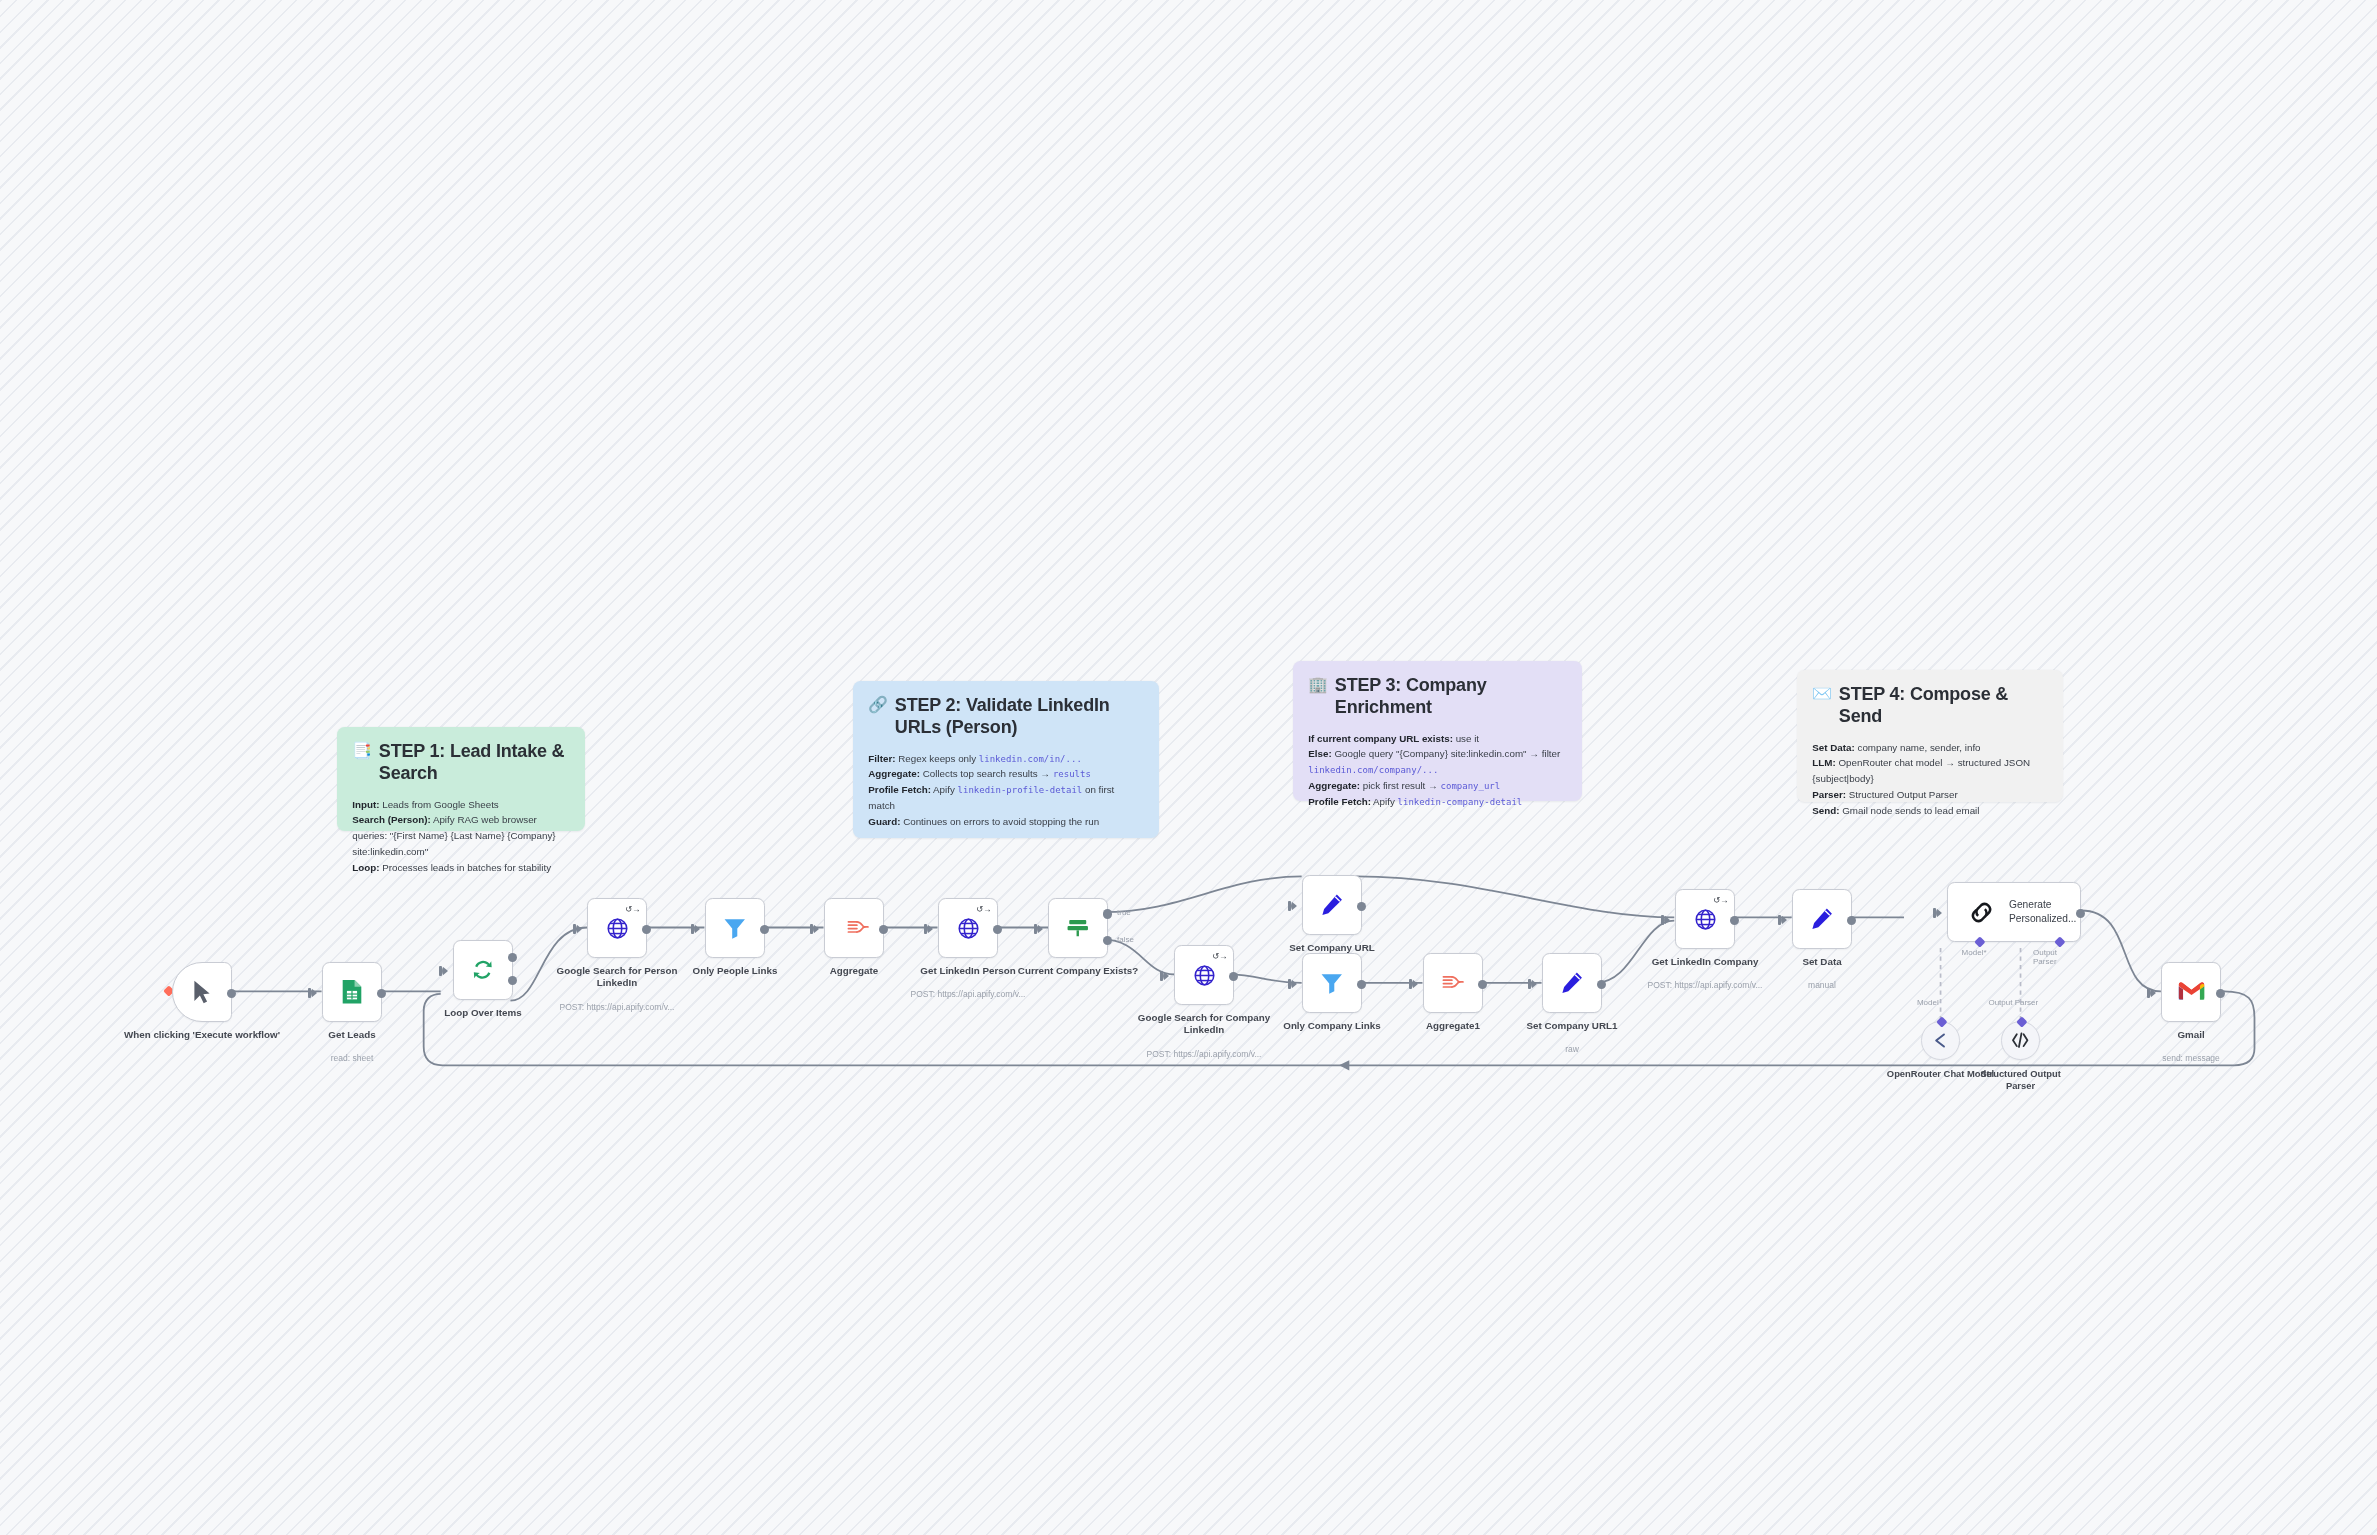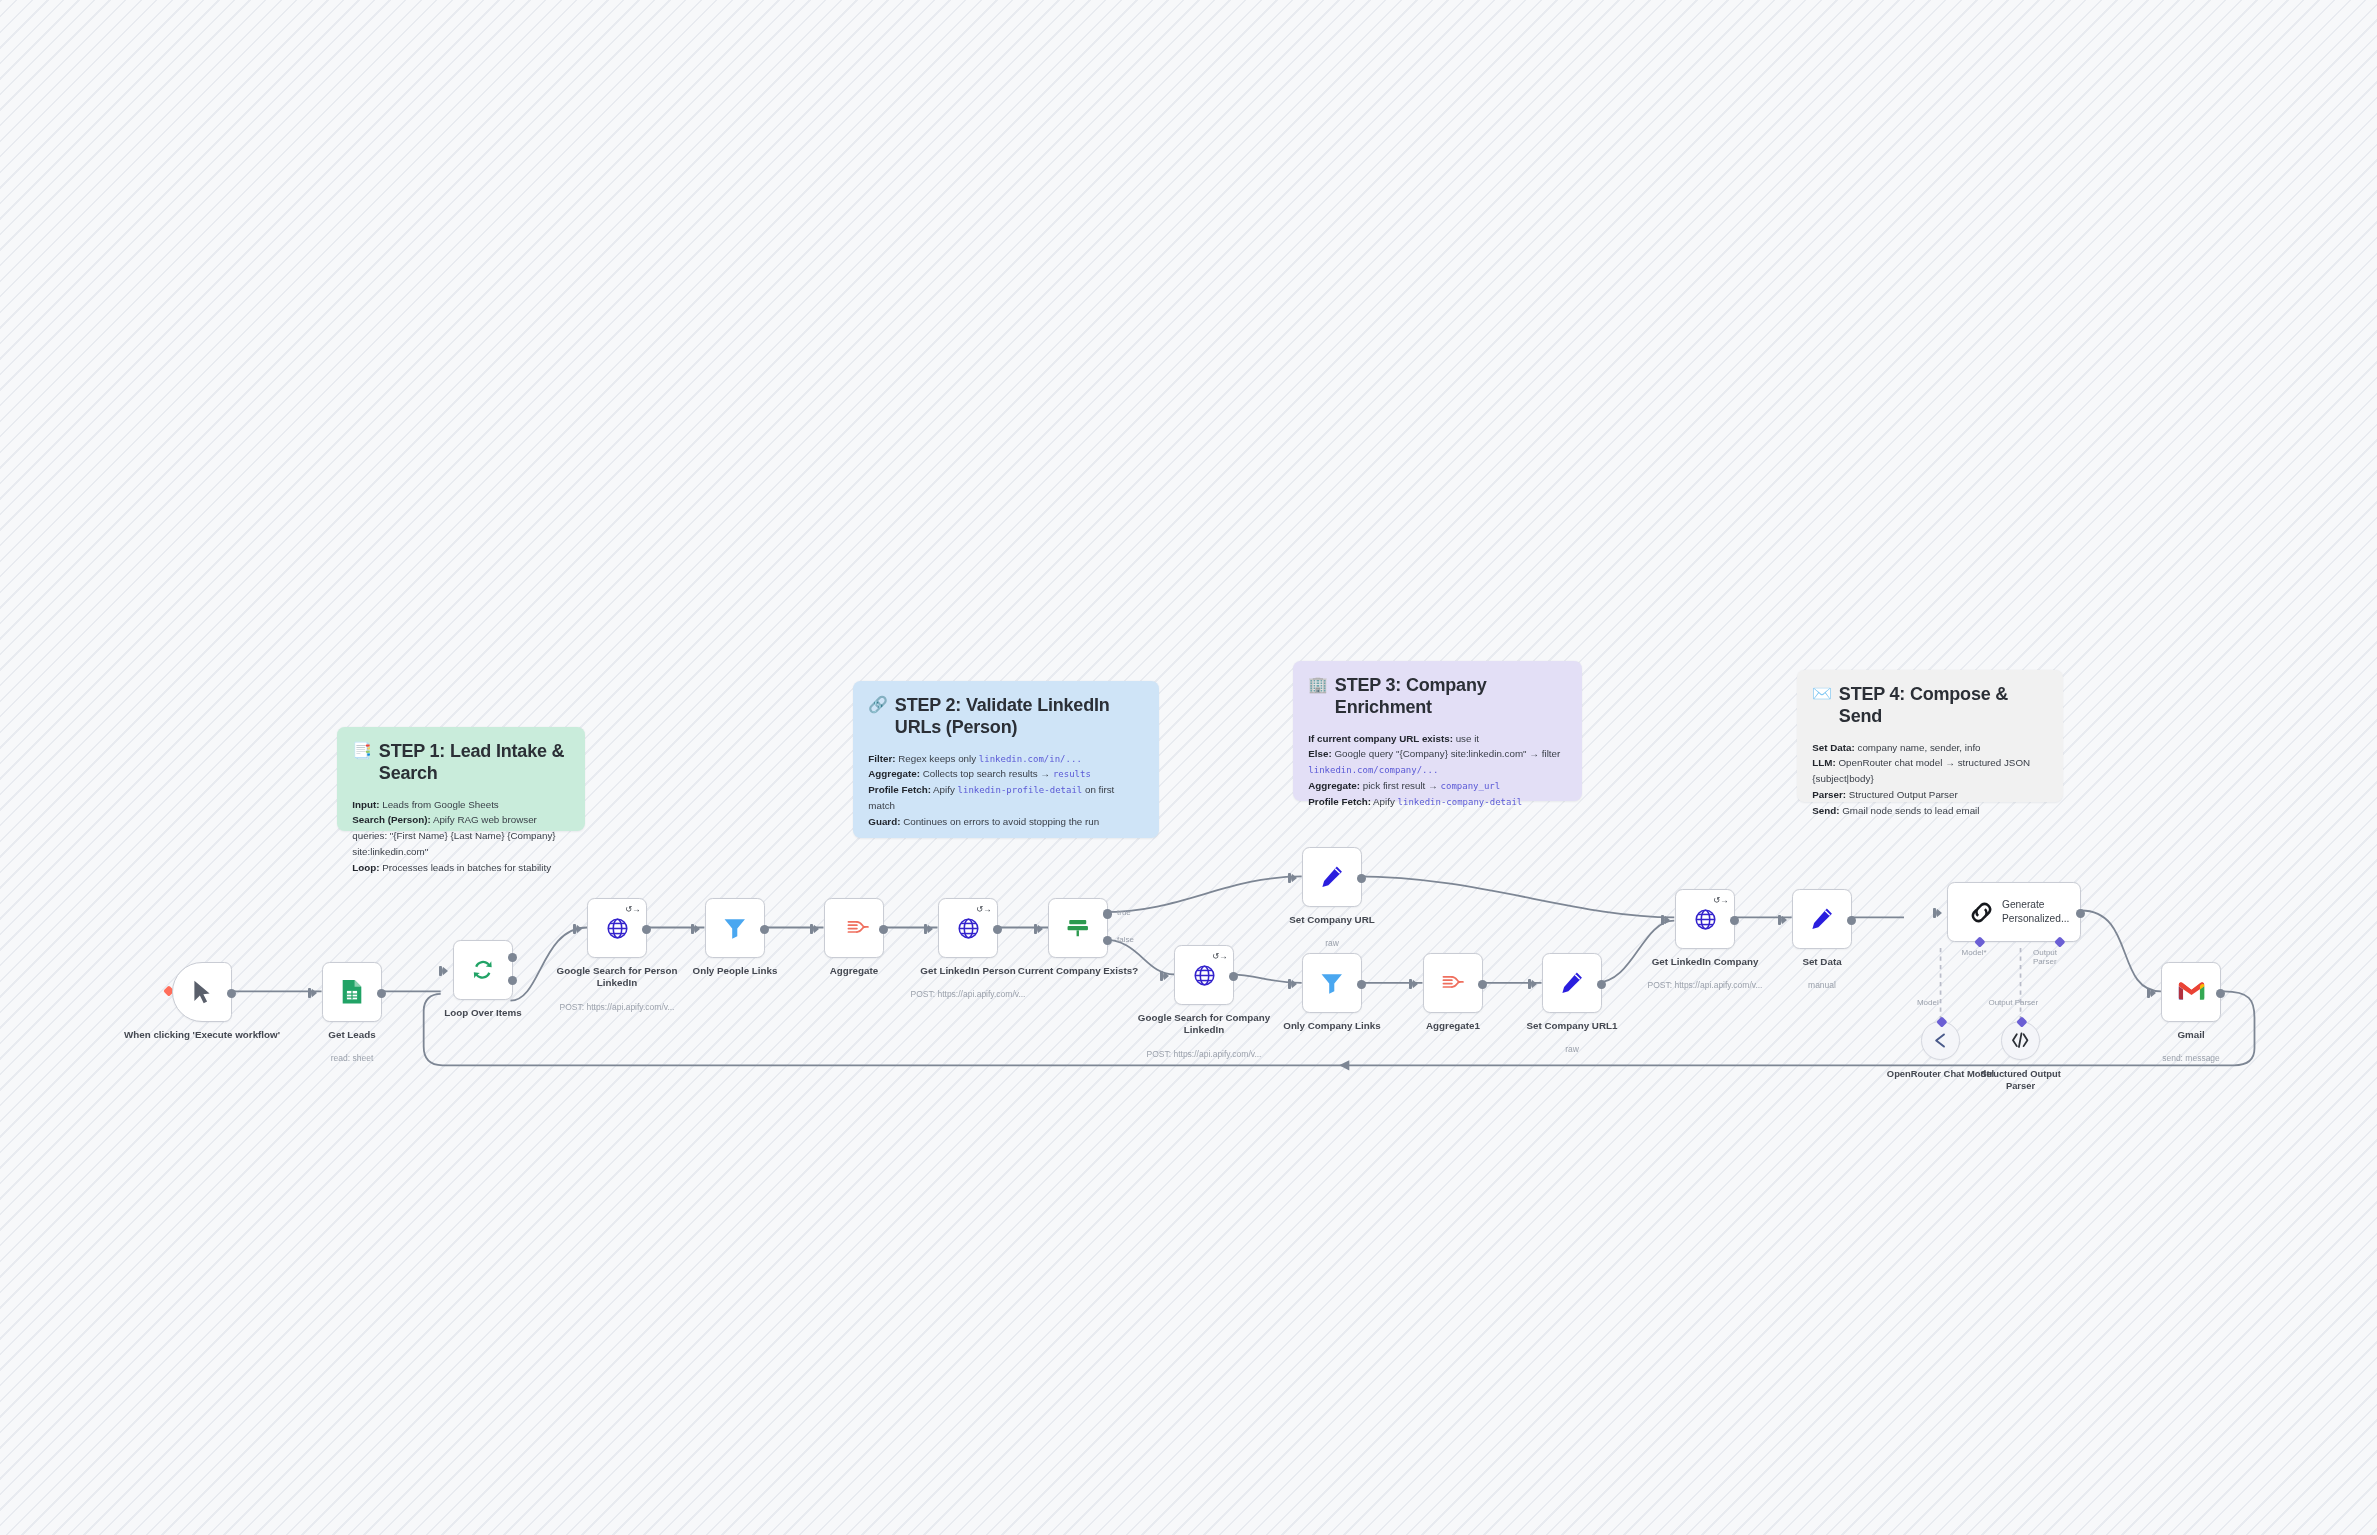--- a/index.html
+++ b/index.html
@@ -91,21 +91,21 @@
     display: flex;
     align-items: center;
     justify-content: center;
     box-shadow: 0 0.9px 1.7px rgba(20, 30, 50, 0.05);
   }
   .node.wide {
     width: 134px;
     height: 60px;
     justify-content: flex-start;
     padding-left: 20px;
-    gap: 7px;
+    gap: 14px;
   }
   .node.trigger {
     border-radius: 31px 7.7px 7.7px 31px;
   }
   .node.sub {
     width: 39px;
     height: 39px;
     border-radius: 50%;
     border: 1.2px solid #d6d8e0;
     background: #f4f5f9;
@@ -426,21 +426,21 @@
       </svg>
     </span>
     <div class="port in" style="left:-12px; top:25px;"></div>
     <div class="port" style="right:-5.1px; top:10.2px;"></div>
     <div class="port" style="right:-5.1px; top:37px;"></div>
     <span class="port-label" style="left:68px; top:9.4px;">true</span>
     <span class="port-label" style="left:68px; top:36px;">false</span>
     <div class="node-label two-line">Current Company Exists?</div>
   </div>
 
-  <div class="node" style="left:1302px; top:847px;">
+  <div class="node" style="left:1302px; top:875px;">
     <span class="node-icon">
       <svg width="25.5" height="25.5" viewBox="0 0 30 30">
         <path d="M21 3 L27 9 L11 25 L4 27 L6 20 z" fill="#2a1ede"></path>
         <path d="M19 5.5 L24.5 11" stroke="#ffffff" stroke-width="1.6"></path>
       </svg>
     </span>
     <div class="port in" style="left:-12px; top:25px;"></div>
     <div class="port" style="right:-5.1px; top:25.5px;"></div>
     <div class="node-label">Set Company URL</div>
     <div class="node-sublabel">raw</div>

